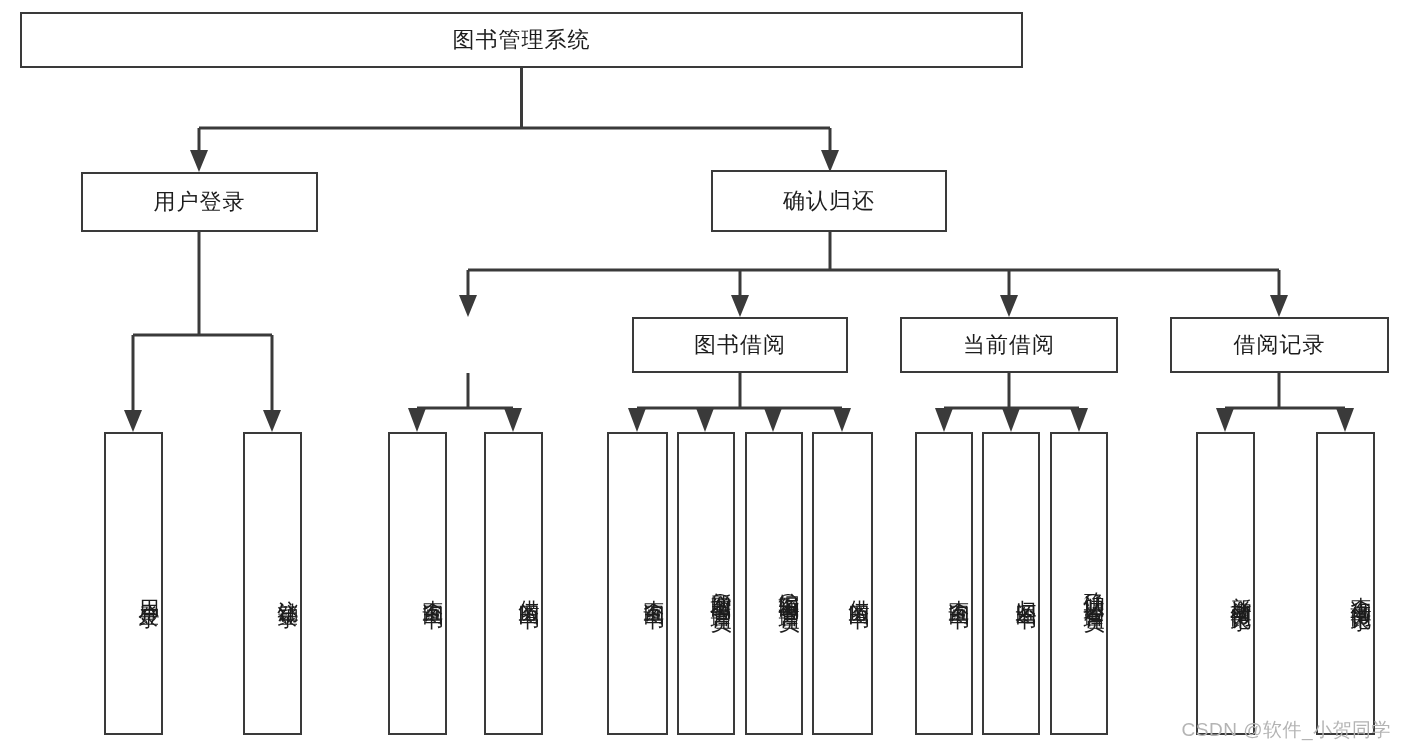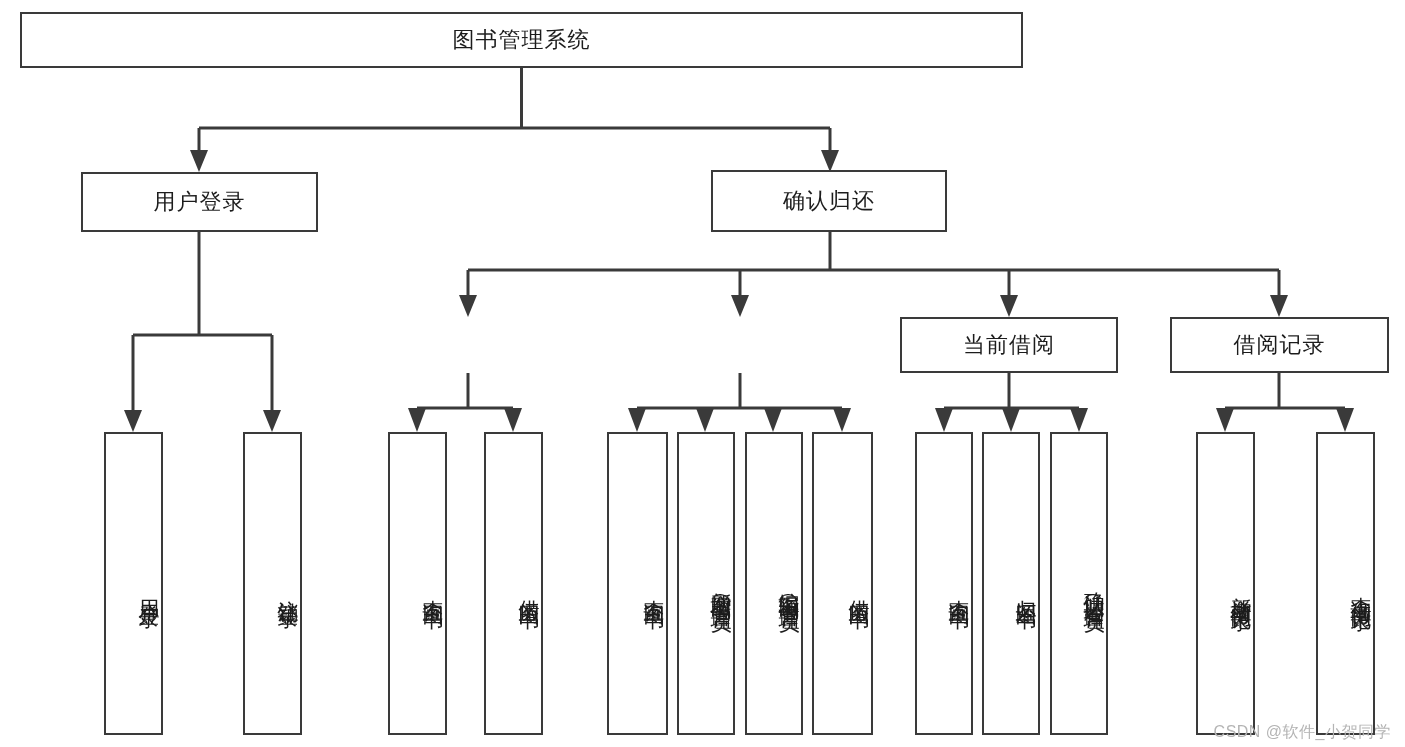--- a/index.html
+++ b/index.html
@@ -60,21 +60,21 @@
     stroke-width:3;
     fill:none;
     stroke-linecap:butt;
   }
   #wires polygon{ fill:#3a3a3a; }
   
   #watermark{
     position:absolute;
     right:14px;
     bottom:4px;
-    font-size:16px;
+    font-size:19px;
     color:#b4b4b4;
     white-space:nowrap;
     letter-spacing:0.5px;
   }
 </style>
 </head>
 <body>
 
 <div id="canvas">
 
@@ -148,20 +148,23 @@
 
   <div class="node horiz" style="left:81px;top:172px;width:237px;height:60px;">
     <span class="lbl">用户登录</span>
   </div>
 
   <div class="node horiz" style="left:711px;top:170px;width:236px;height:62px;">
     <span class="lbl">确认归还</span>
   </div>
 
 
+  <div class="node horiz" style="left:632px;top:317px;width:216px;height:56px;">
+    <span class="lbl">图书借阅</span>
+  </div>
 
   <div class="node horiz" style="left:900px;top:317px;width:218px;height:56px;">
     <span class="lbl">当前借阅</span>
   </div>
 
   <div class="node horiz" style="left:1170px;top:317px;width:219px;height:56px;">
     <span class="lbl">借阅记录</span>
   </div>
 
   <div class="node vert" style="left:104px;top:432px;width:59px;height:303px;">

